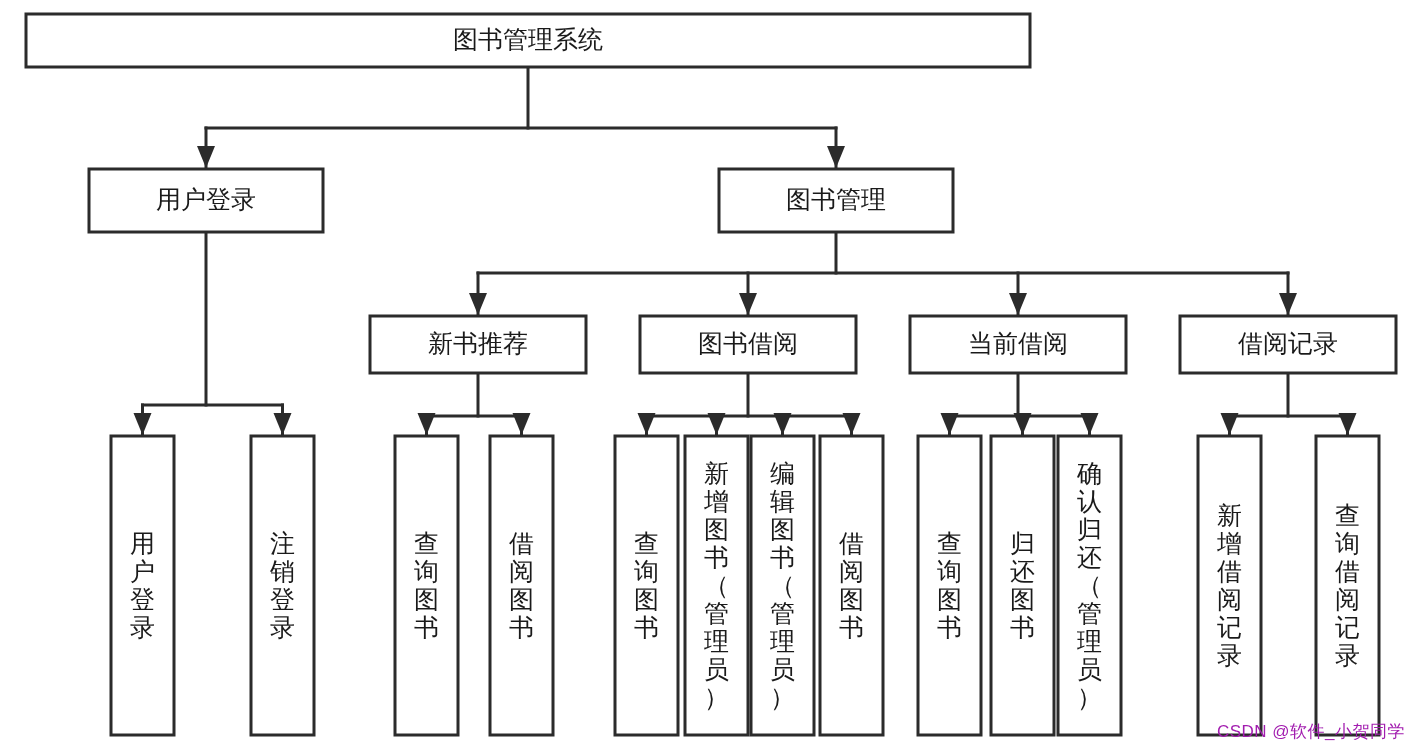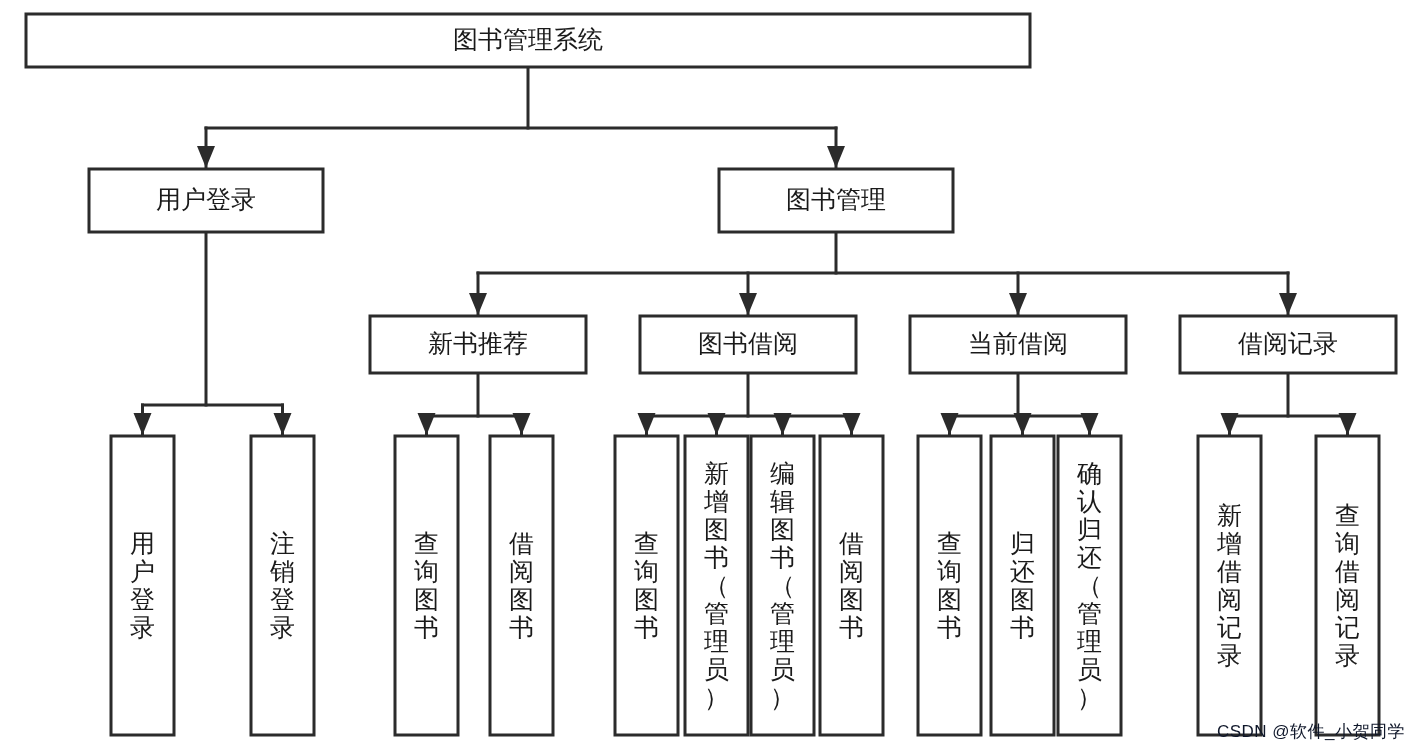--- a/index.html
+++ b/index.html
@@ -55,21 +55,21 @@
     font-size: 25px;
     fill: #1a1a1a;
     text-anchor: middle;
   }
   .watermark {
     position: absolute;
     right: 8px;
     bottom: 4px;
     font-family: "Liberation Sans", "DejaVu Sans", sans-serif;
     font-size: 17px;
-    color: #0f172a;
+    color: #a21caf;
     white-space: nowrap;
     letter-spacing: 0.5px;
     pointer-events: none;
   }
 </style>
 </head>
 <body>
 
 <div id="diagram-root">
   <svg id="tree-svg" viewBox="0 0 1405 747">

